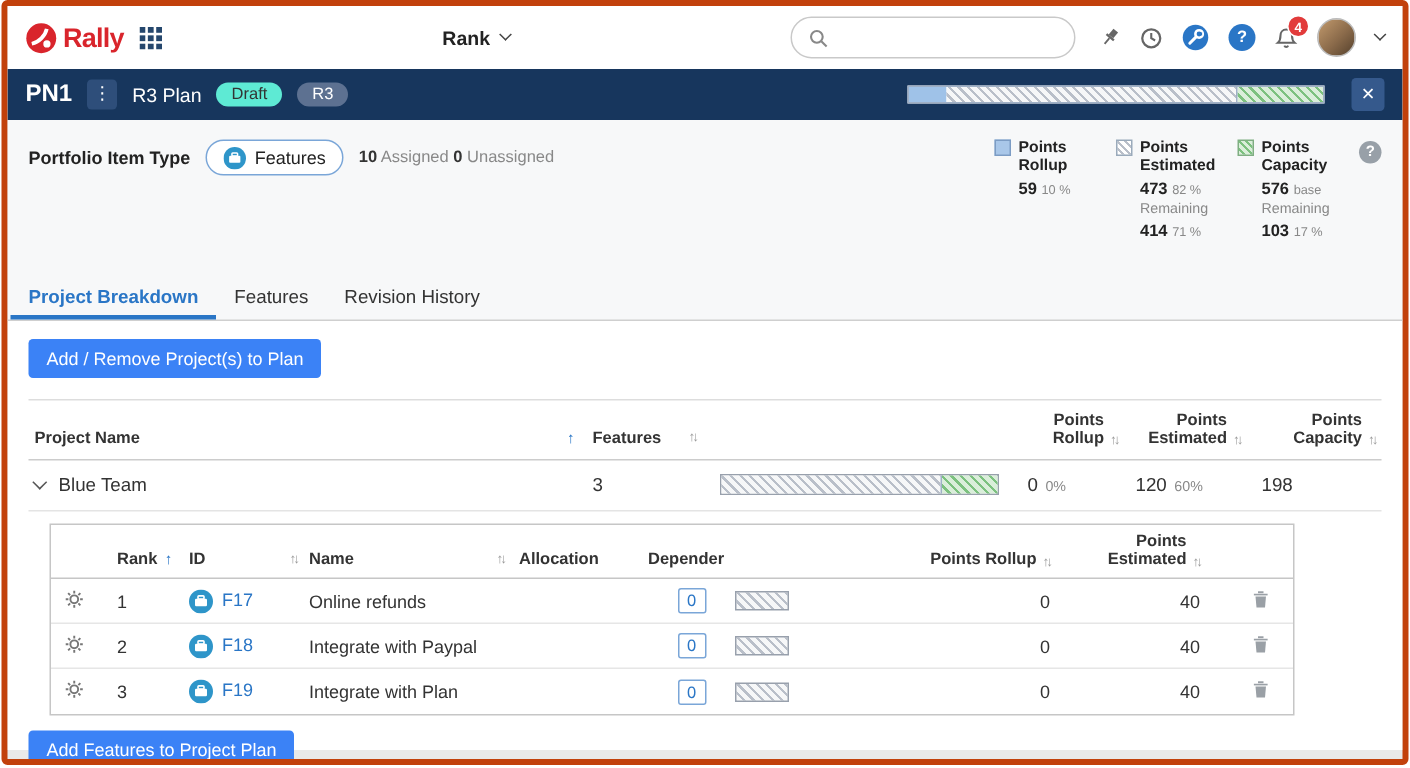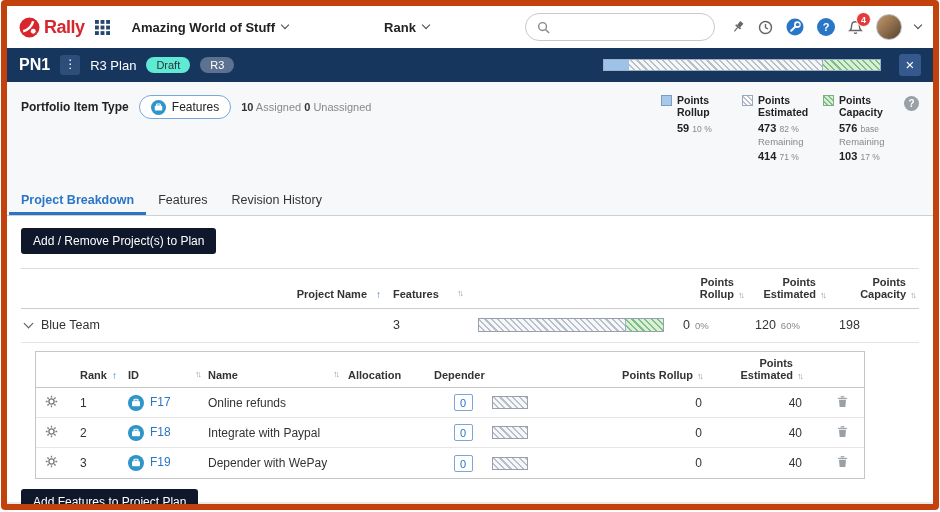--- a/index.html
+++ b/index.html
@@ -1,17 +1,17 @@
 <!DOCTYPE html>
 <html><head>
 <meta charset="utf-8">
 <style>
   * { box-sizing: border-box; }
   body { margin:0; background:#fff; font-family:"Liberation Sans", sans-serif; }
-  .app { width:938px; height:510px; border:6px solid #c2410c; border-radius:4px; overflow:hidden; background:#e9e9e9; margin:0 auto; }
+  .app { width:938px; height:510px; border:4px solid #c2410c; border-radius:4px; overflow:hidden; background:#e9e9e9; margin:0 auto; }
 
   
   .topbar { height:42px; background:#fff; display:flex; align-items:center; padding:0 12px; gap:10px; }
   .brand { display:flex; align-items:center; gap:4px; }
   .brand-text { color:#d9252c; font-weight:bold; font-size:18px; letter-spacing:-0.5px; }
   .ws, .menu { font-weight:bold; font-size:13px; color:#222; display:flex; align-items:center; gap:7px; cursor:pointer; }
   .ws { margin-left:12px; }
   .sp { flex:1; }
   .chev { width:6px; height:6px; border-right:1.6px solid #444; border-bottom:1.6px solid #444; transform:rotate(45deg); display:inline-block; margin-top:-4px; }
   .search { display:flex; align-items:center; gap:7px; border:1px solid #c9c9c9; border-radius:15px; height:28px; padding:0 11px; width:190px; background:#fff; }
@@ -57,27 +57,27 @@
   .lg-rem { color:#888; font-size:9.5px; margin-top:2px; }
   .help-gray { width:15px; height:15px; border-radius:50%; background:#98a0a8; color:#fff; font-size:10px; font-weight:bold; text-align:center; line-height:15px; margin-top:2px; cursor:pointer; }
 
   
   .tabs { background:#f7f8f9; height:28px; display:flex; padding-left:2px; border-bottom:1px solid #cfcfcf; }
   .tab { display:flex; align-items:center; padding:0 12px; font-size:12.5px; color:#333; border-bottom:3px solid transparent; cursor:pointer; }
   .tab.active { color:#2a76c6; font-weight:bold; border-bottom-color:#2a76c6; }
 
   
   .content { background:#fff; height:286px; padding:12px 14px 0; }
-  .btn { background:#0f172a; color:#fff; border:none; border-radius:3px; font-size:12px; padding:6px 12px; font-family:inherit; cursor:pointer; }
+  .btn { background:#3b82f6; color:#fff; border:none; border-radius:3px; font-size:12px; padding:6px 12px; font-family:inherit; cursor:pointer; }
 
   .ptable { margin-top:14px; border-top:1px solid #ddd; }
   .phead { display:flex; align-items:flex-end; padding:7px 0 8px; border-bottom:1px solid #ccc; font-size:11px; font-weight:bold; color:#333; }
   .prow { display:flex; align-items:center; padding:9px 0 10px; border-bottom:1px solid #e4e4e4; font-size:12.5px; color:#333; }
   .c-name { flex:1; display:flex; align-items:center; gap:9px; padding-left:4px; }
-  .c-name.h { justify-content:flex-end; padding-right:12px; }
+  .c-name.h { justify-content:space-between; padding-right:12px; }
   .c-feat { width:85px; display:flex; justify-content:space-between; padding-right:16px; }
   .c-bar { width:187px; }
   .c-roll { width:82px; }
   .c-est { width:82px; }
   .c-cap { width:90px; }
   .hdr-r { display:flex; justify-content:flex-end; text-align:right; gap:4px; align-items:flex-end; padding-right:4px; }
   .val-l { padding-left:18px; }
   .val-l2 { padding-left:8px; }
   .val-l3 { padding-left:10px; }
   .sort-asc { color:#2a76c6; font-size:10px; font-weight:bold; }
@@ -133,24 +133,20 @@
             <rect x="10.4" y="0" width="3.6" height="3.6"></rect>
           <rect x="0" y="5.2" width="3.6" height="3.6"></rect>
             <rect x="5.2" y="5.2" width="3.6" height="3.6"></rect>
             <rect x="10.4" y="5.2" width="3.6" height="3.6"></rect>
           <rect x="0" y="10.4" width="3.6" height="3.6"></rect>
             <rect x="5.2" y="10.4" width="3.6" height="3.6"></rect>
             <rect x="10.4" y="10.4" width="3.6" height="3.6"></rect>
         </g>
       </svg>
     </span>
-    <div class="ws">
-      <span>Amazing World of Stuff</span>
-      <i class="chev"></i>
-    </div>
     <div class="sp"></div>
     <div class="menu">
       <span>Rank</span>
       <i class="chev"></i>
     </div>
     <div class="sp"></div>
     <div class="search">
       <svg width="13" height="13" viewBox="0 0 14 14">
         <circle cx="6" cy="6" r="4.2" fill="none" stroke="#888" stroke-width="1.5"></circle>
         <line x1="9.2" y1="9.2" x2="13" y2="13" stroke="#888" stroke-width="1.5"></line>
@@ -464,21 +460,21 @@
           </div>
         <div class="f-id">
           <svg width="16" height="16" viewBox="0 0 16 16">
             <circle cx="8" cy="8" r="8" fill="#2e95c9"></circle>
             <rect x="4" y="6.2" width="8" height="5" rx="0.8" fill="#fff"></rect>
             <rect x="6" y="4.2" width="4" height="2.2" rx="0.6" fill="none" stroke="#fff" stroke-width="1.1"></rect>
           </svg>
           <a class="id-link">F19</a>
         </div>
         <div class="f-nm">
-            <span>Depender with WePay</span>
+            <span>Integrate with Plan</span>
           </div>
         <div class="f-al"></div>
         <div class="f-dep">
             <span class="dep-box">0</span>
           </div>
         <div class="f-bar">
             <span class="minibar"></span>
           </div>
         <div class="f-roll"><span>0</span></div>
         <div class="f-est"><span>40</span></div>

